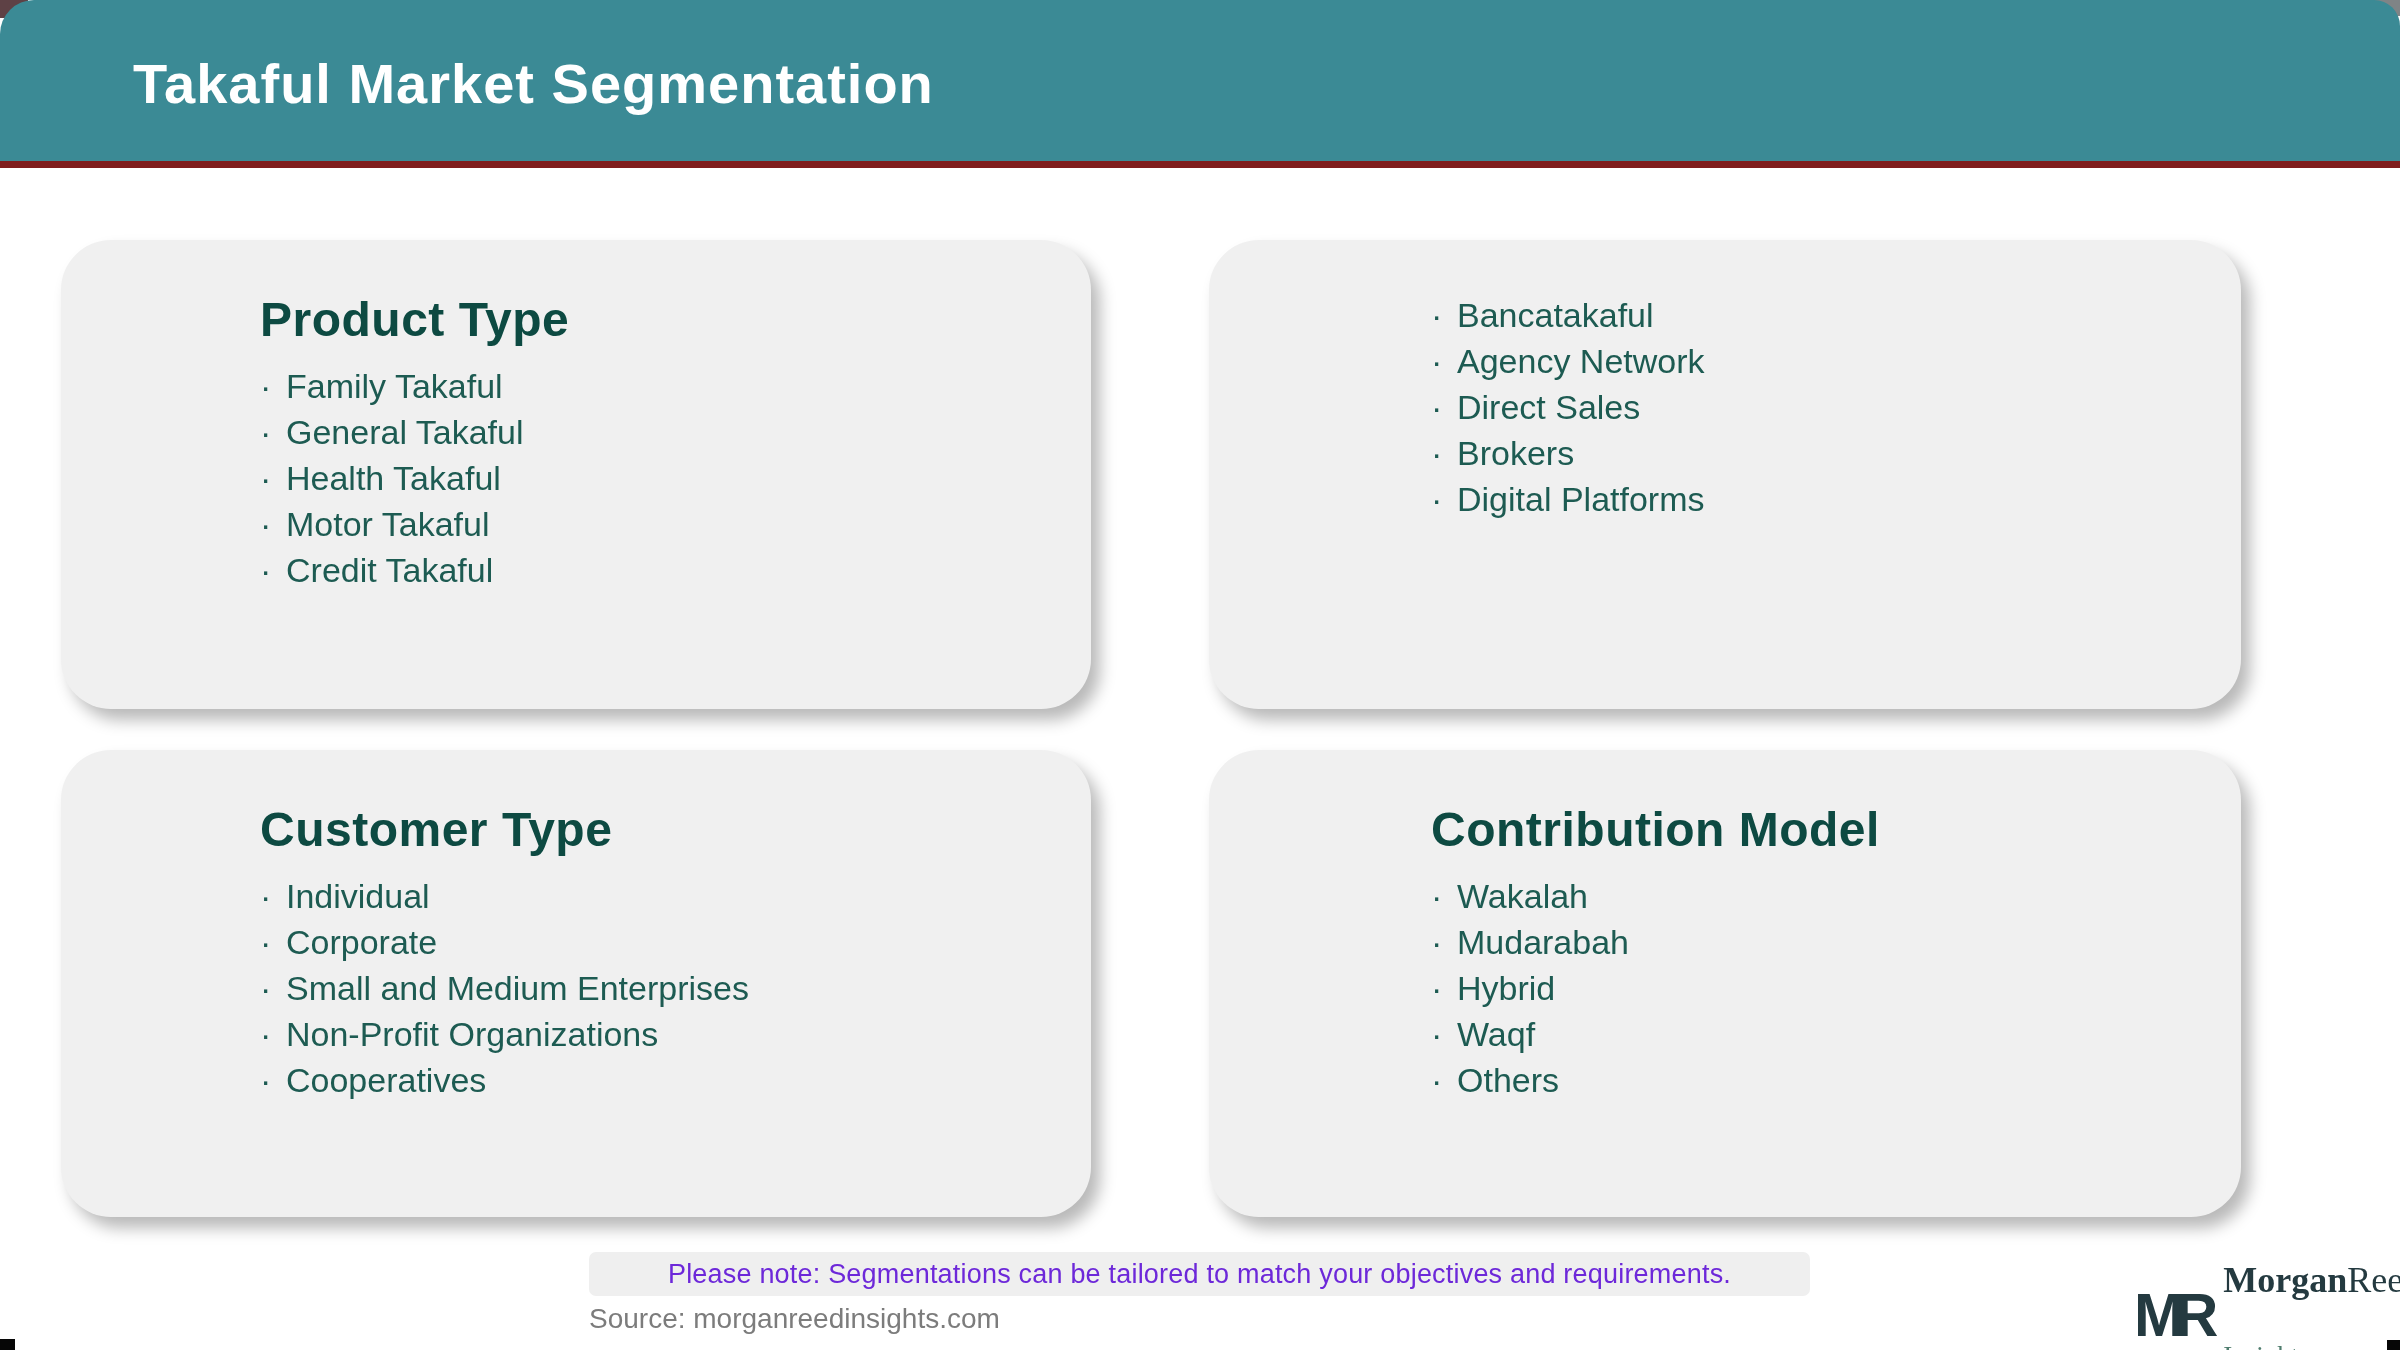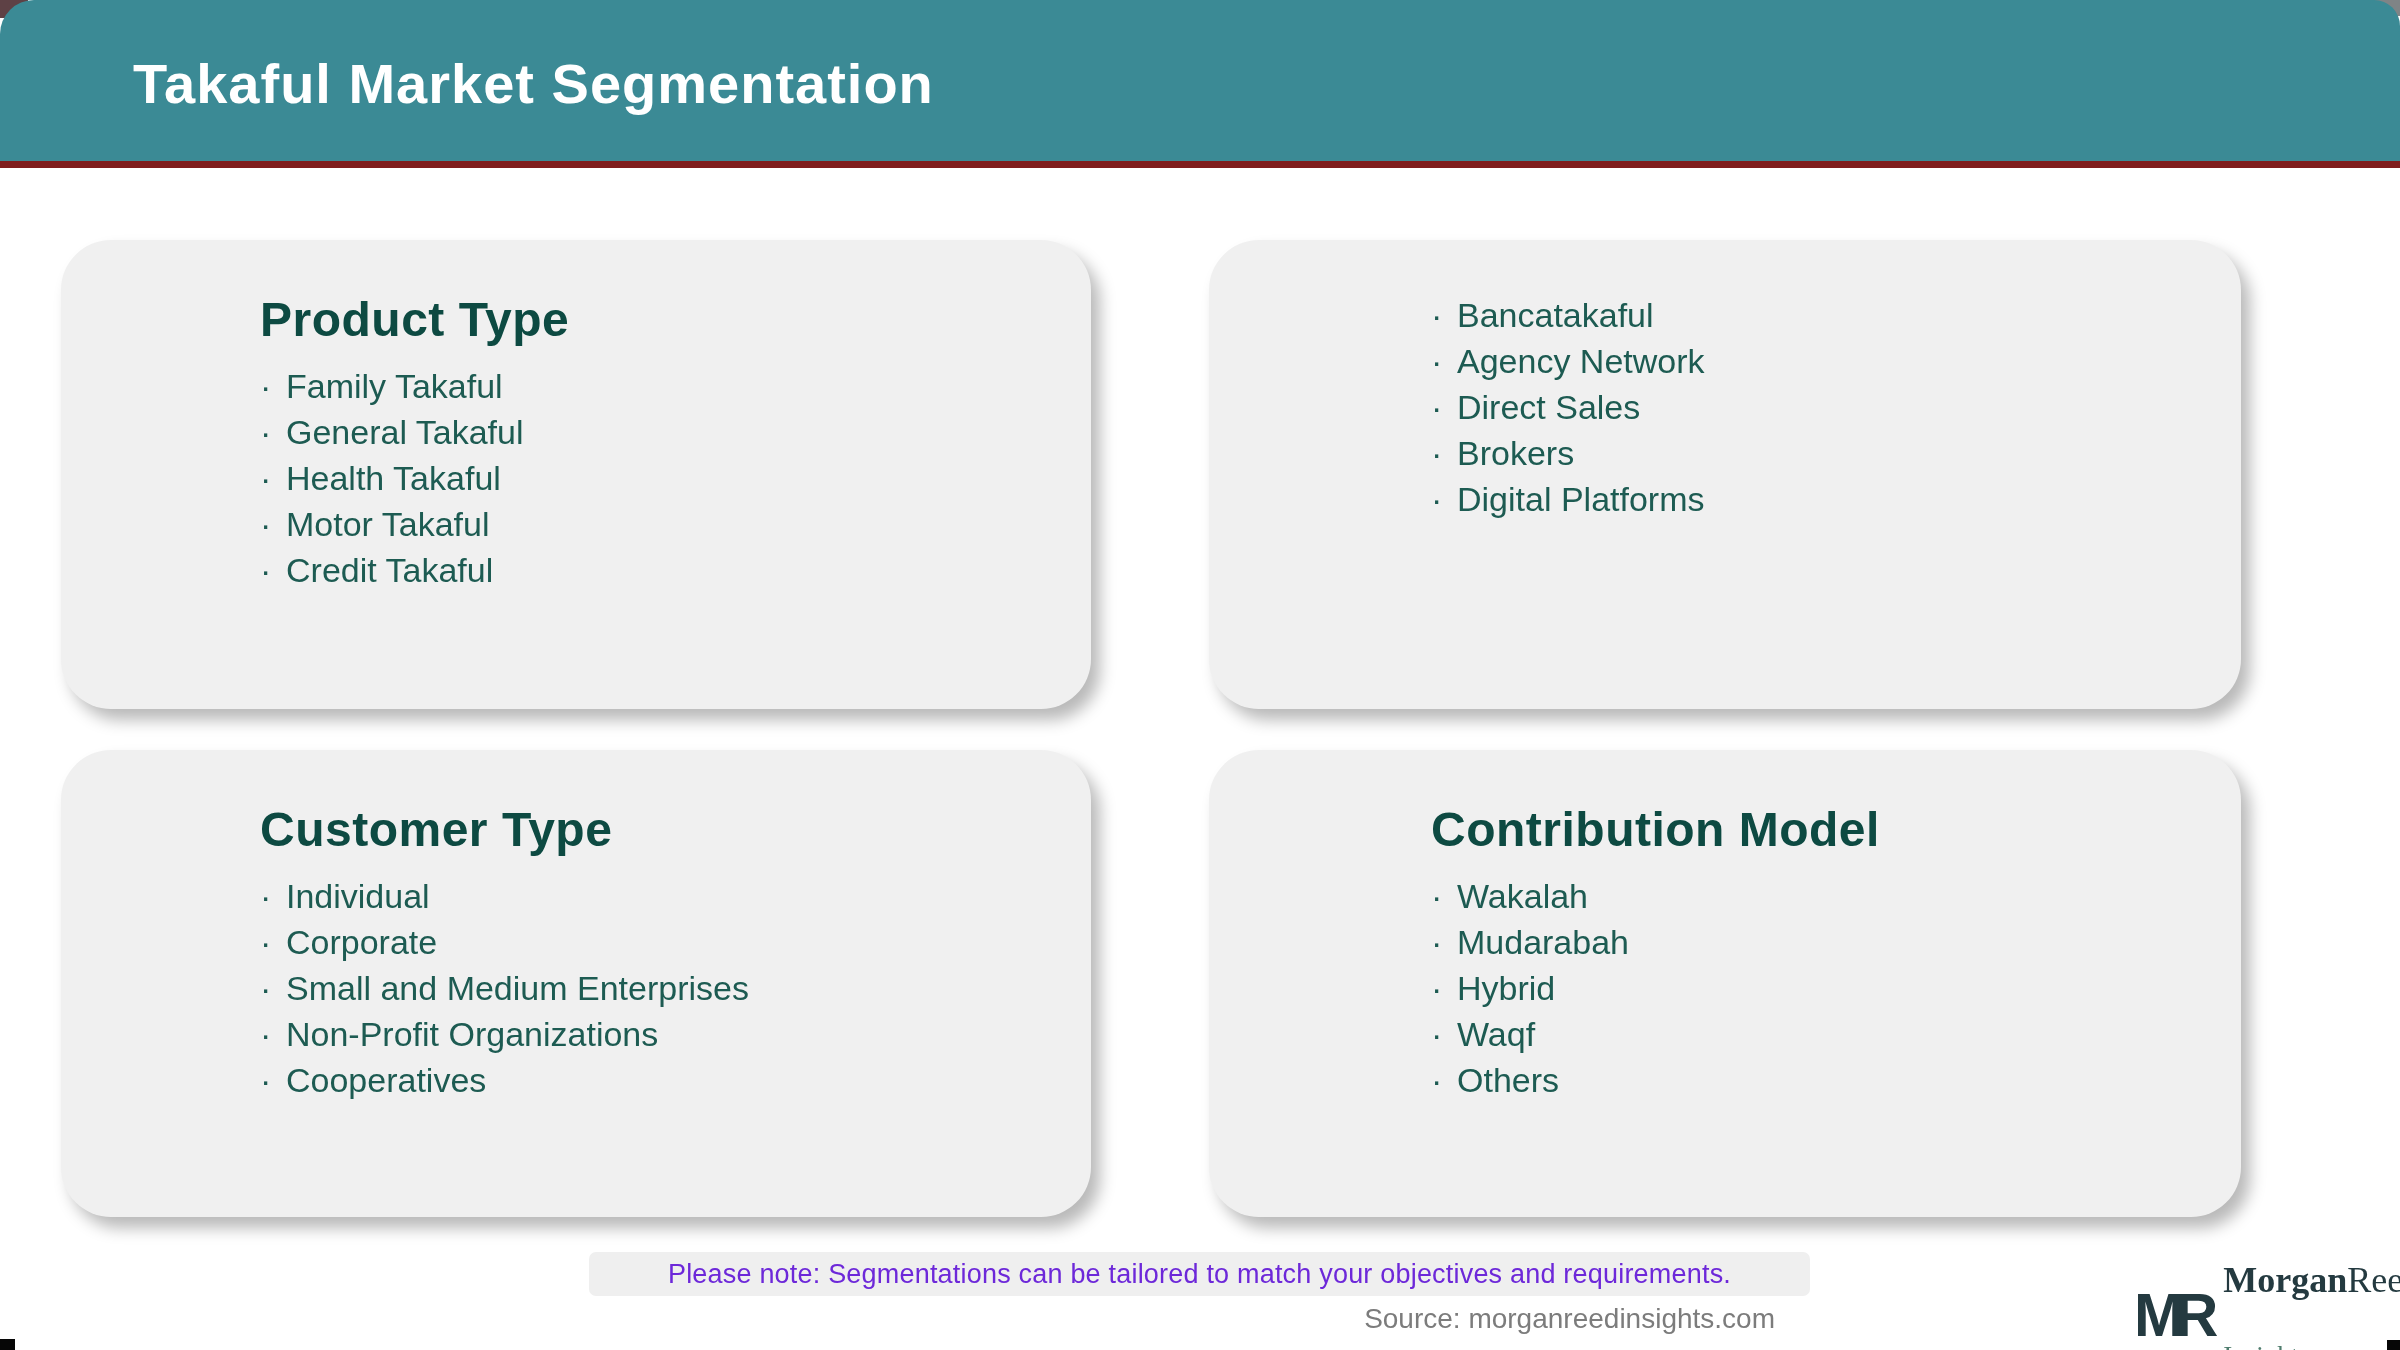--- a/index.html
+++ b/index.html
@@ -44,21 +44,21 @@
   }
   .card li .bullet{flex:0 0 26px;text-align:left;}
 
   .note{
     position:absolute;left:589px;top:1252px;width:1221px;height:44px;
     background:#EFEFEF;border-radius:7px;
     display:flex;align-items:center;justify-content:center;
     font-size:27px;color:#6d28d9;letter-spacing:0.2px;z-index:3;
   }
   .source{
-    position:absolute;left:554px;top:1303px;width:1221px;text-align:right;
+    position:absolute;left:589px;top:1303px;width:1221px;text-align:left;
     font-size:28px;color:#7C7C7C;z-index:3;
   }
 
   .logo{
     position:absolute;left:2134px;top:1262px;display:flex;align-items:center;z-index:3;
   }
   .monogram{
     font-size:60px;font-weight:700;letter-spacing:-9px;color:#243A40;line-height:1;
     padding-right:14px;transform:scaleY(1.02);
   }

